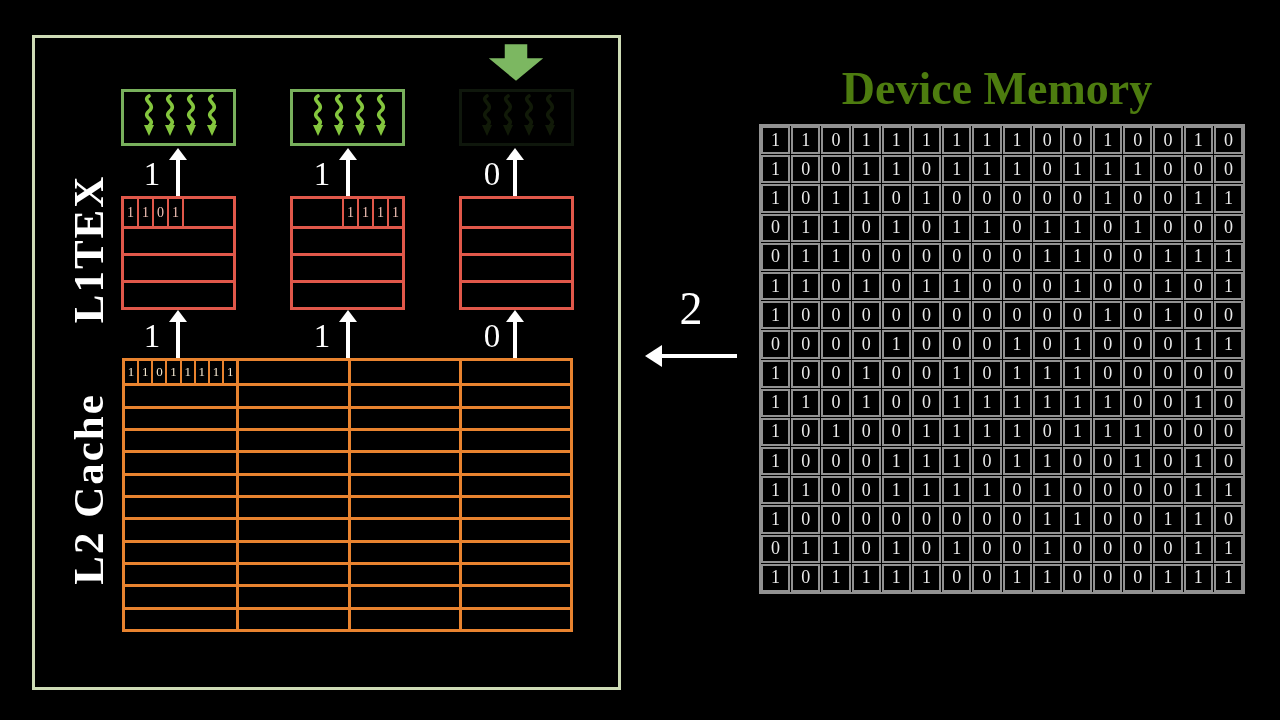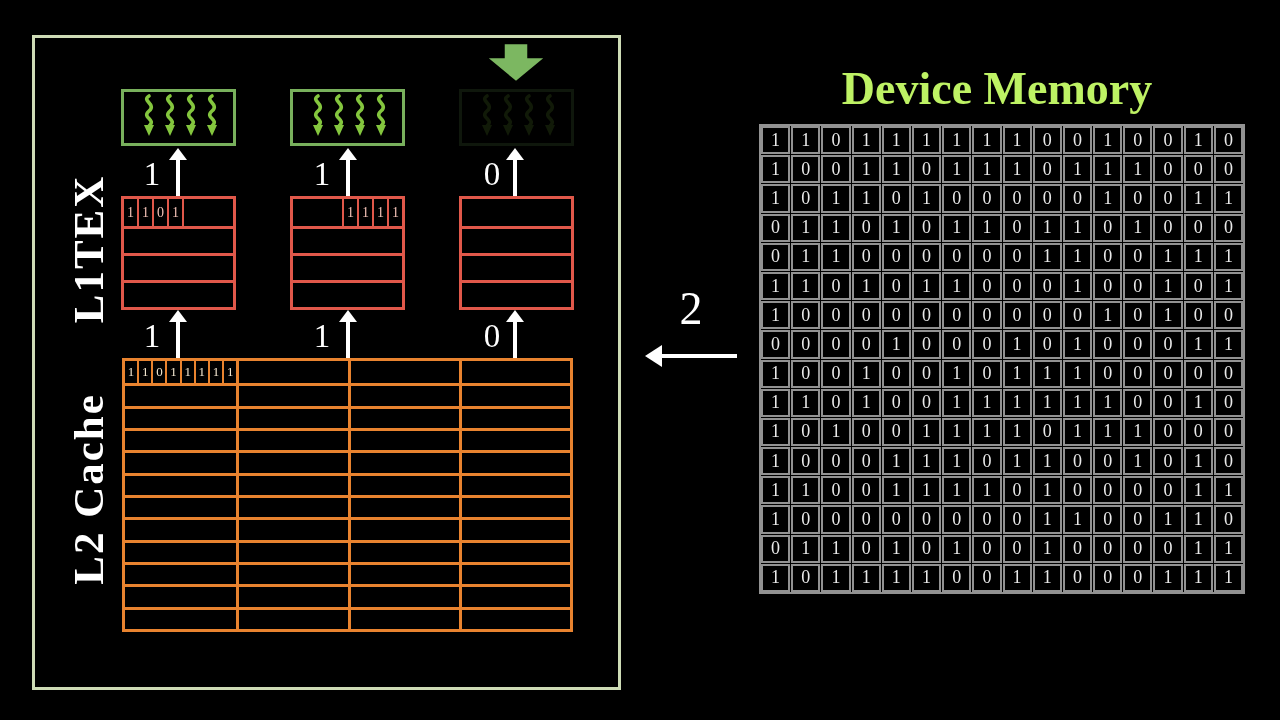--- a/index.html
+++ b/index.html
@@ -51,21 +51,21 @@
 
   
   .transfer-num{color:#fff;font-size:46px;transform:translate(-50%,-50%);}
   .left-arrow{left:645px;top:345px;width:94px;height:23px;}
   .left-arrow .la-head{position:absolute;left:0;top:0;width:0;height:0;
         border-top:11px solid transparent;border-bottom:11px solid transparent;
         border-right:17px solid #fff;}
   .left-arrow .la-stem{position:absolute;left:14px;top:9px;width:78px;height:4px;background:#fff;}
 
   
-  .dm-title{color:#bef264;font-weight:bold;font-size:46px;transform:translate(-50%,-50%);white-space:nowrap;}
+  .dm-title{color:#4d7c0f;font-weight:bold;font-size:46px;transform:translate(-50%,-50%);white-space:nowrap;}
   .dm-grid{left:759px;top:124px;width:486px;height:470px;box-sizing:border-box;
            border:2px solid #929292;display:grid;gap:1px;
            grid-template-columns:repeat(16,1fr);grid-auto-rows:1fr;background:#000;}
   .dm-cell{border:2px solid #929292;display:flex;align-items:center;justify-content:center;
            color:#e9e9e9;font-size:18px;min-width:0;min-height:0;}
 </style>
 </head>
 <body>
 
 <div class="stage">

